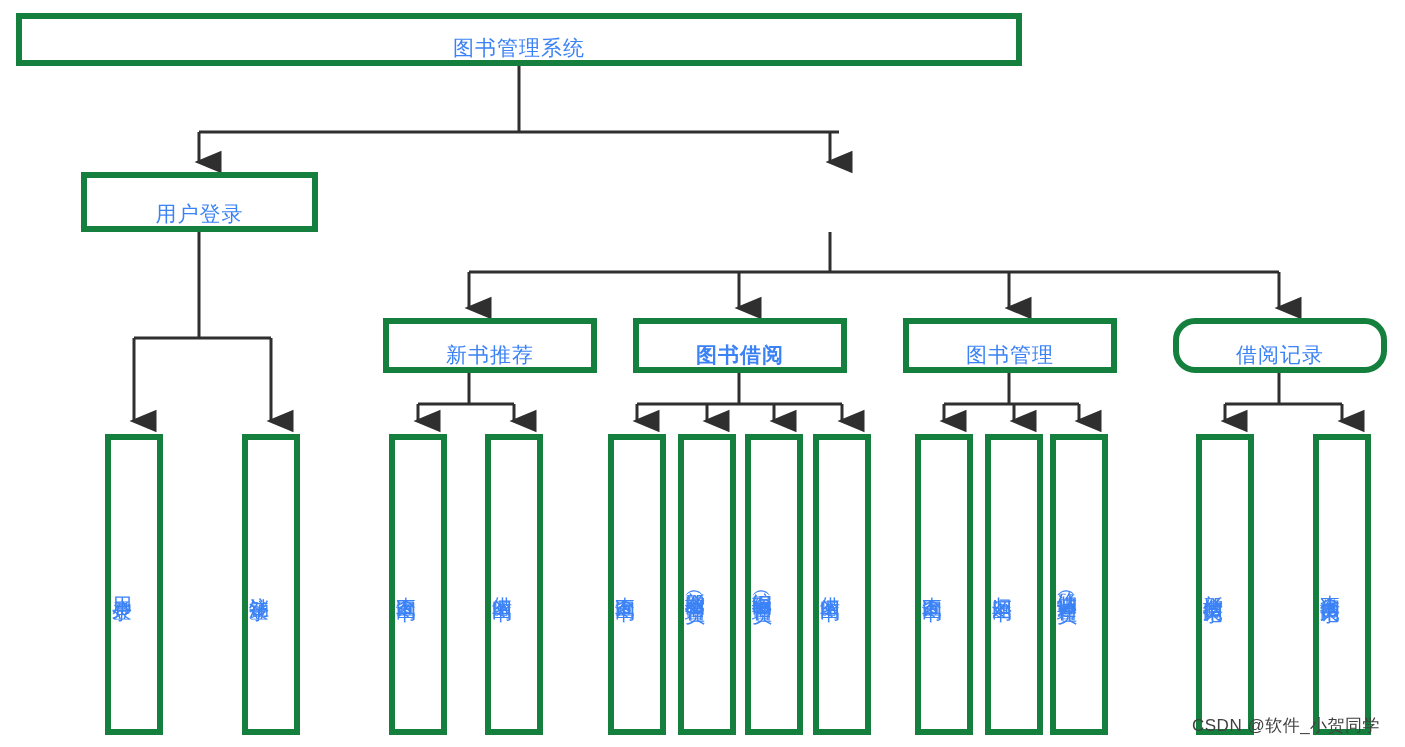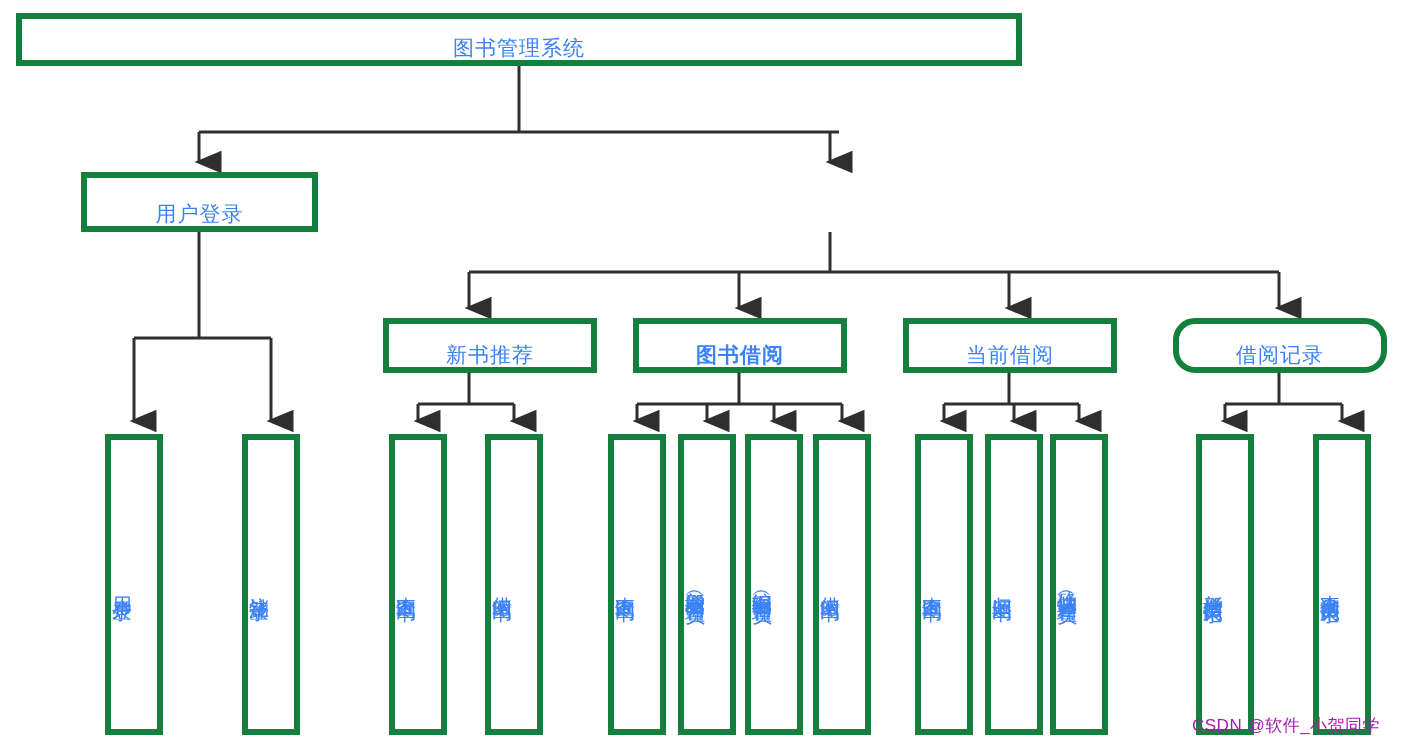--- a/index.html
+++ b/index.html
@@ -53,21 +53,21 @@
     writing-mode: vertical-rl;
     text-orientation: upright;
     display: block;
     max-height: 100%;
   }
   #watermark {
     position: absolute;
     left: 1192px;
     top: 714px;
     font-size: 17px;
-    color: #a21caf;
+    color: #404040;
     white-space: nowrap;
     letter-spacing: 0.5px;
     font-family: "Liberation Sans", "DejaVu Sans", sans-serif;
   }
 </style>
 </head>
 <body>
 
 <div id="canvas">
 
@@ -130,21 +130,21 @@
     <span>用户登录</span>
   </div>
 
   <div class="node horiz" style="left:363px; top:318px; width:214px; height:55px;margin-left:20px;">
     <span>新书推荐</span>
   </div>
   <div class="node horiz" style="left:633px; top:318px; width:214px; height:55px;font-weight:bold;">
     <span>图书借阅</span>
   </div>
   <div class="node horiz" style="left:903px; top:318px; width:214px; height:55px;">
-    <span>当前借阅</span>
+    <span>图书管理</span>
   </div>
   <div class="node horiz" style="left:1173px; top:318px; width:214px; height:55px;border-radius:22px;">
     <span>借阅记录</span>
   </div>
 
   <div class="node leaf" style="left:105px; top:434px; width:58px; height:301px;">
     <span class="vtxt">用户登录</span>
   </div>
   <div class="node leaf" style="left:242px; top:434px; width:58px; height:301px;">
     <span class="vtxt">注销登录</span>

